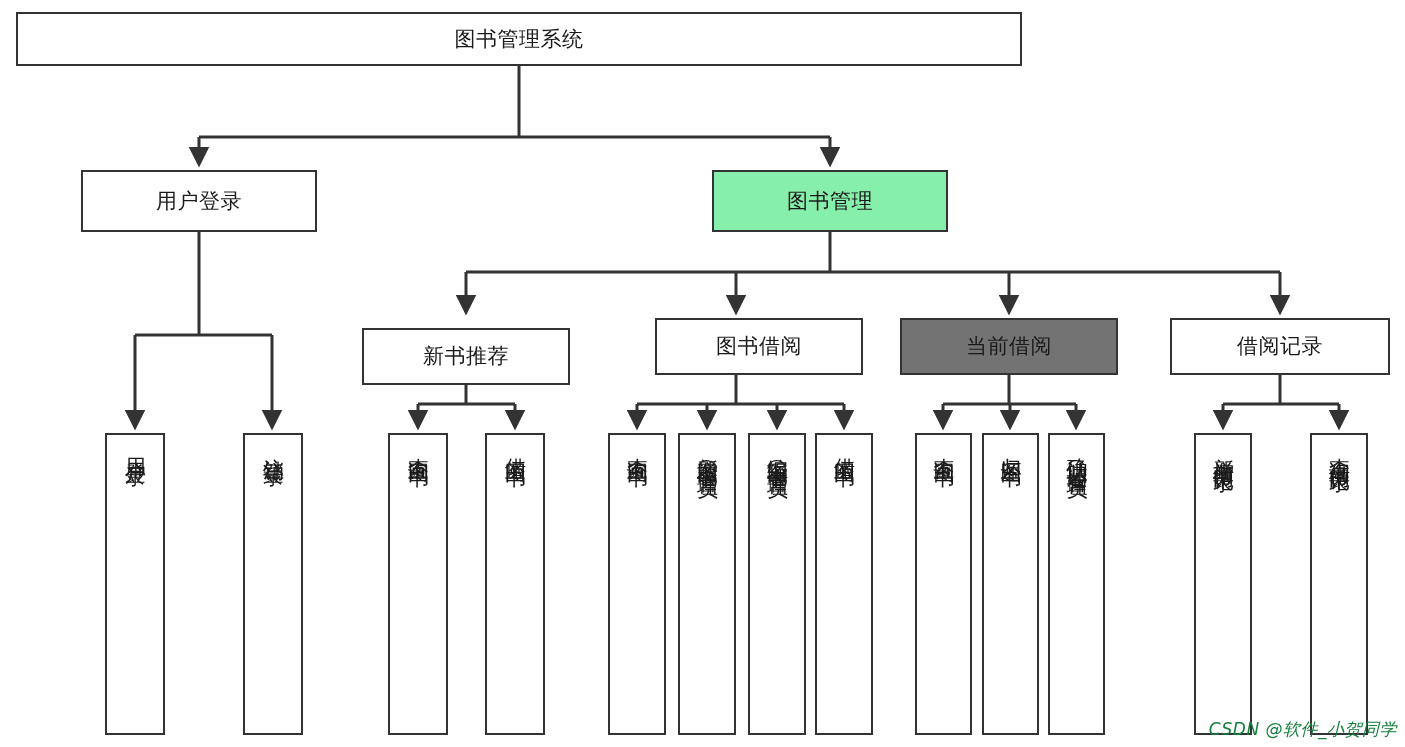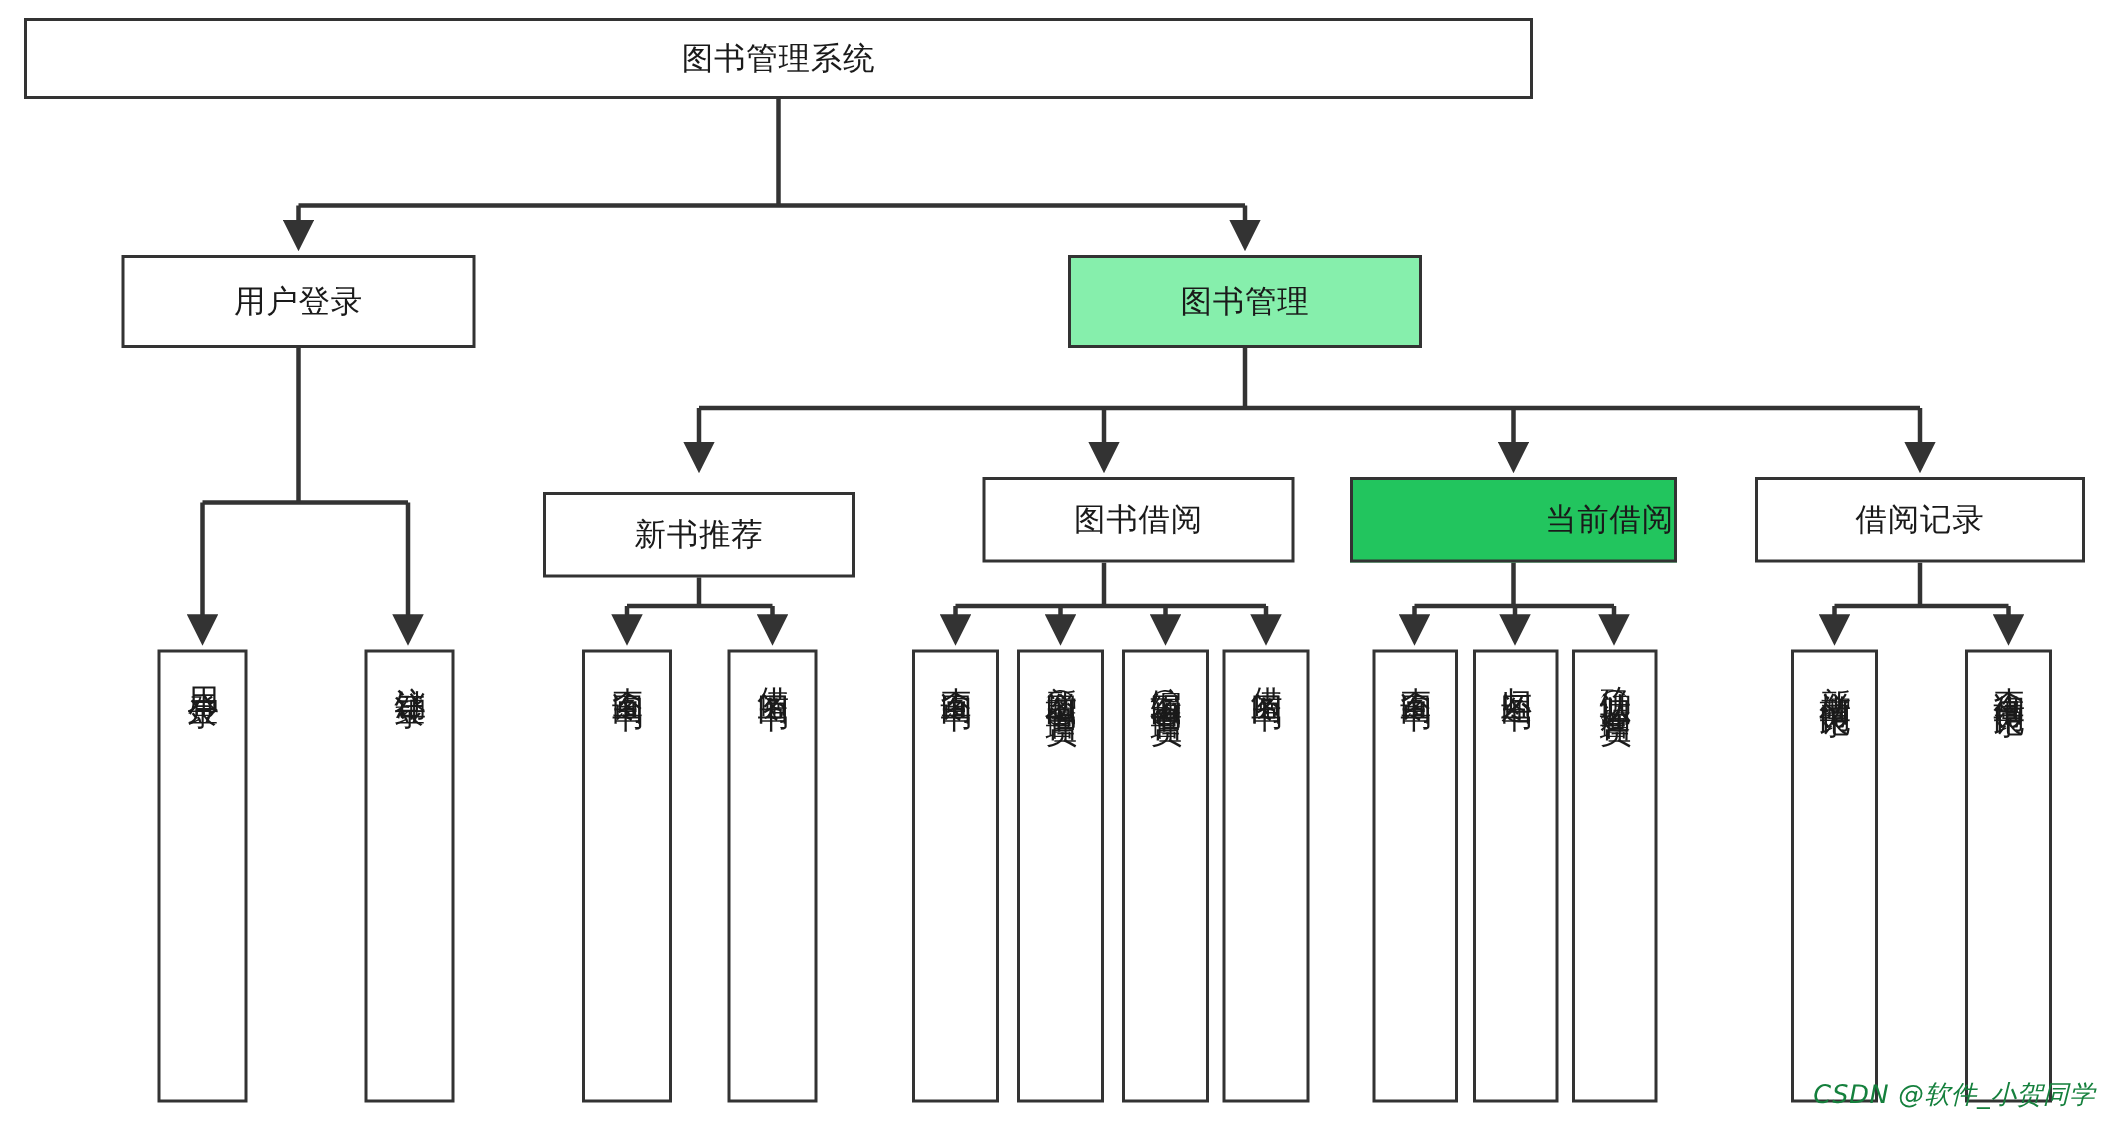--- a/index.html
+++ b/index.html
@@ -133,21 +133,21 @@
   <div class="node horizontal" style="left: 712px; top: 170px; width: 236px; height: 62px; border-color: rgb(51, 51, 51); background: #86efac;">
     <span class="node-label" style="color: rgb(26, 26, 26);">图书管理</span>
   </div>
 
   <div class="node horizontal" style="left: 362px; top: 318px; width: 208px; height: 57px; border-color: rgb(51, 51, 51); background: rgb(255, 255, 255); margin-top: 10px;">
     <span class="node-label" style="color: rgb(26, 26, 26);">新书推荐</span>
   </div>
   <div class="node horizontal" style="left: 632px; top: 318px; width: 208px; height: 57px; border-color: rgb(51, 51, 51); background: rgb(255, 255, 255); margin-left: 23px;">
     <span class="node-label" style="color: rgb(26, 26, 26);">图书借阅</span>
   </div>
-  <div class="node horizontal" style="left: 900px; top: 318px; width: 218px; height: 57px; border-color: rgb(51, 51, 51); background: #22c55e; justify-content: flex-end;">
+  <div class="node horizontal" style="left: 900px; top: 318px; width: 218px; height: 57px; border-color: rgb(51, 51, 51); background: #737373;">
     <span class="node-label" style="color: rgb(26, 26, 26);">当前借阅</span>
   </div>
   <div class="node horizontal" style="left: 1170px; top: 318px; width: 220px; height: 57px; border-color: rgb(51, 51, 51); background: rgb(255, 255, 255);">
     <span class="node-label" style="color: rgb(26, 26, 26);">借阅记录</span>
   </div>
 
   <div class="node vertical" style="left: 105px; top: 433px; width: 60px; height: 302px; border-color: rgb(51, 51, 51); background: rgb(255, 255, 255);">
     <span class="node-label" style="color: rgb(26, 26, 26);">用户登录</span>
   </div>
   <div class="node vertical" style="left: 243px; top: 433px; width: 60px; height: 302px; border-color: rgb(51, 51, 51); background: rgb(255, 255, 255);">

